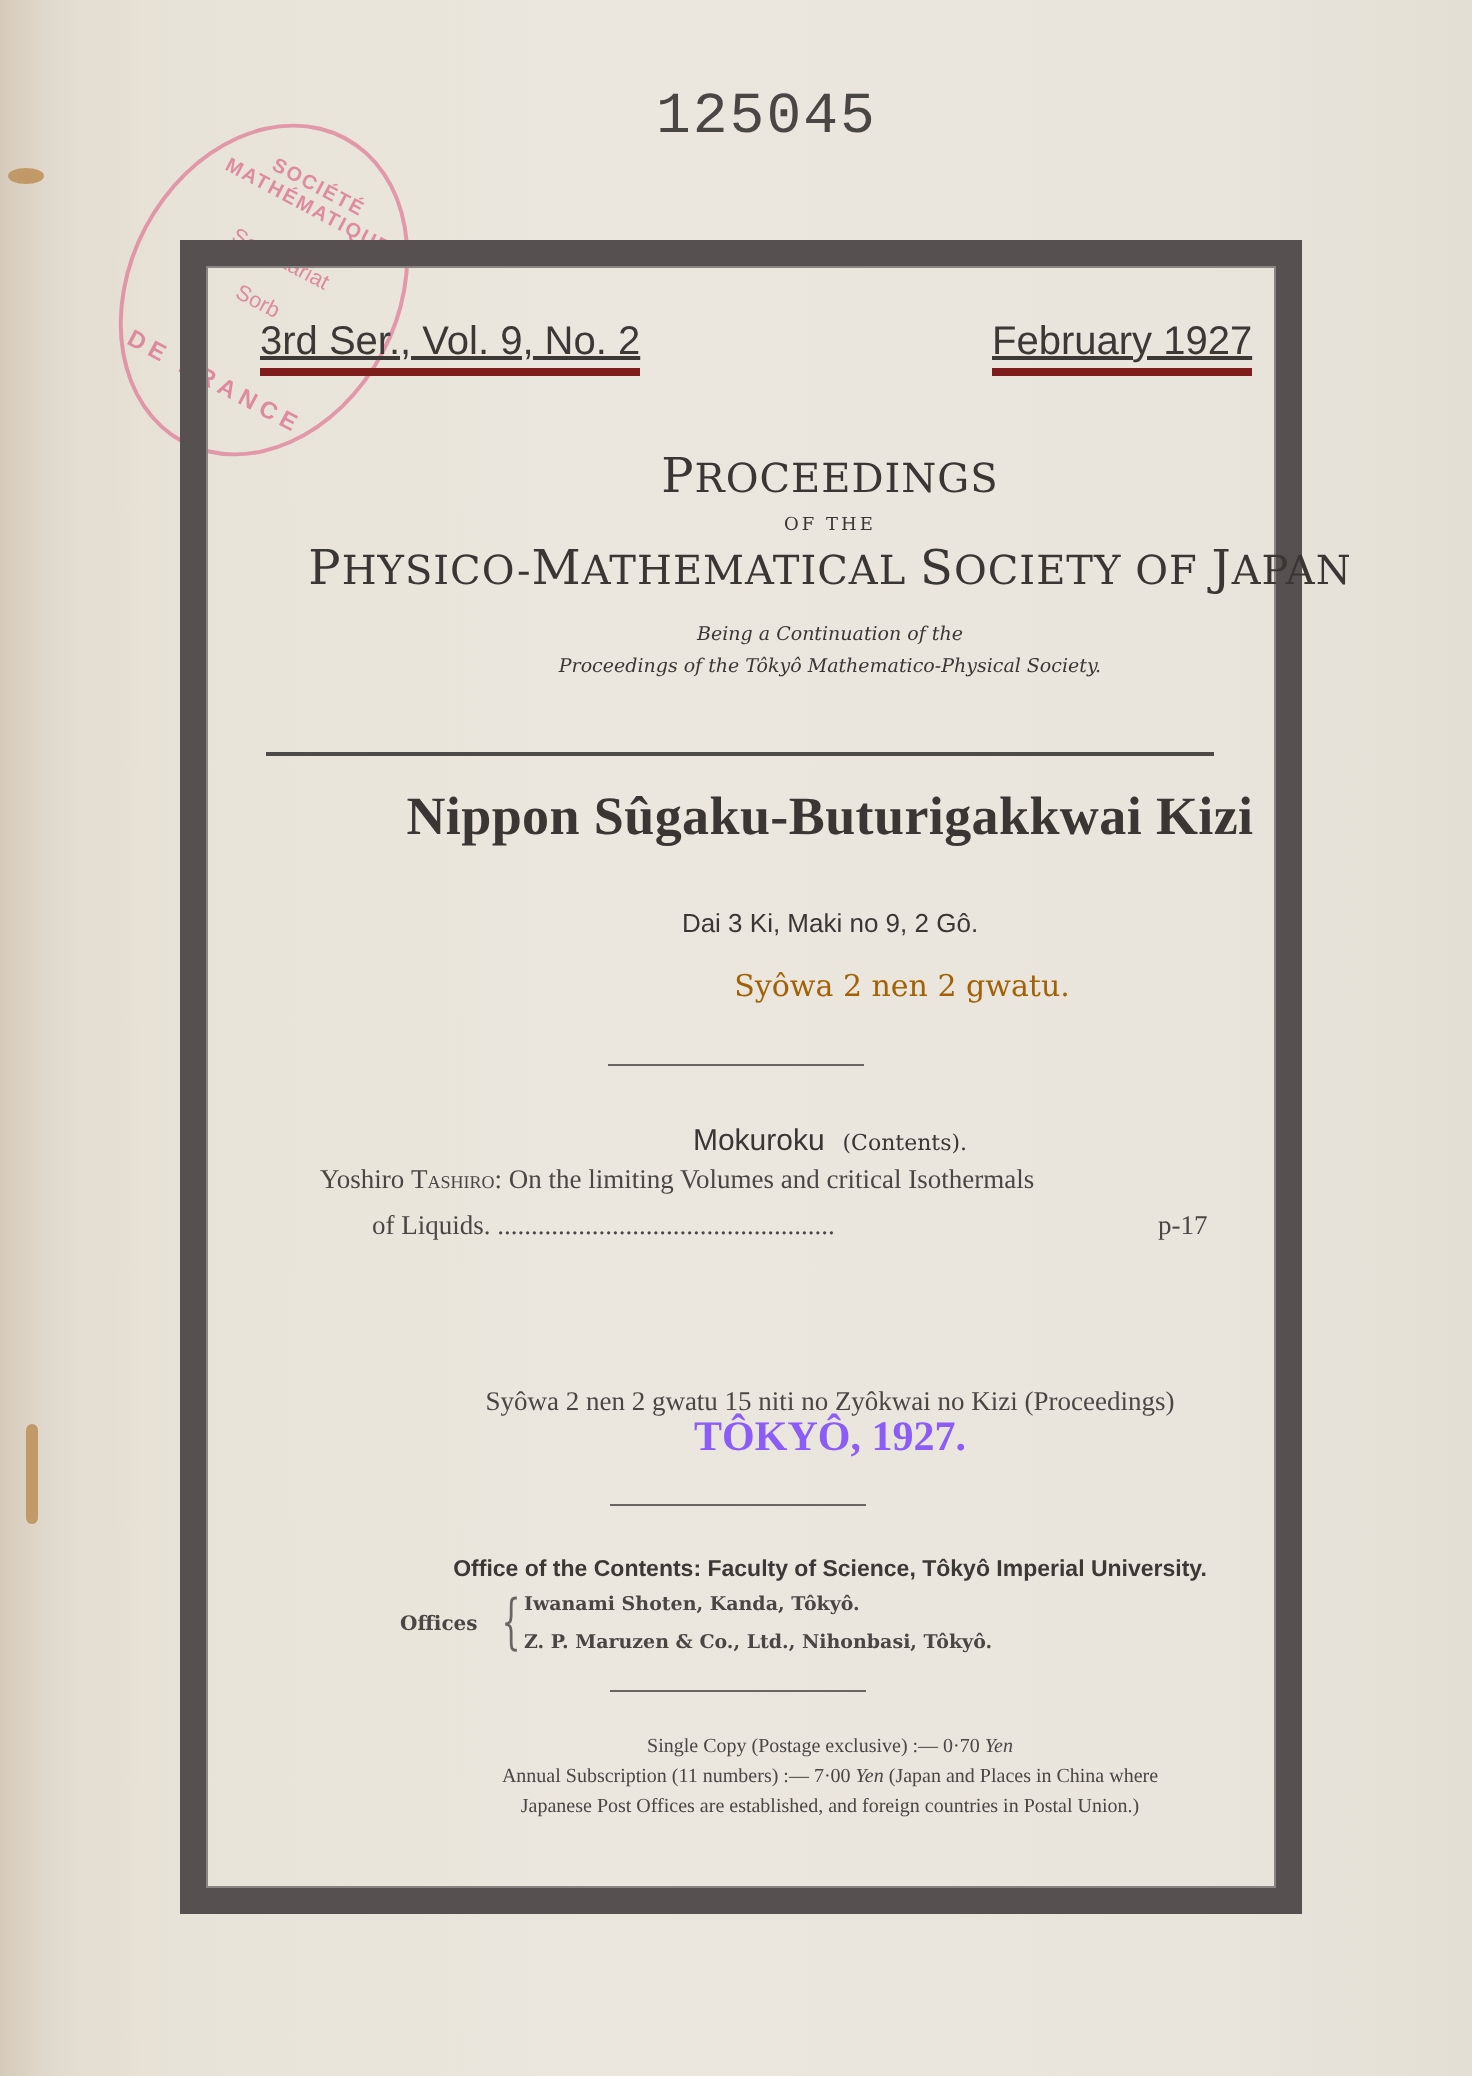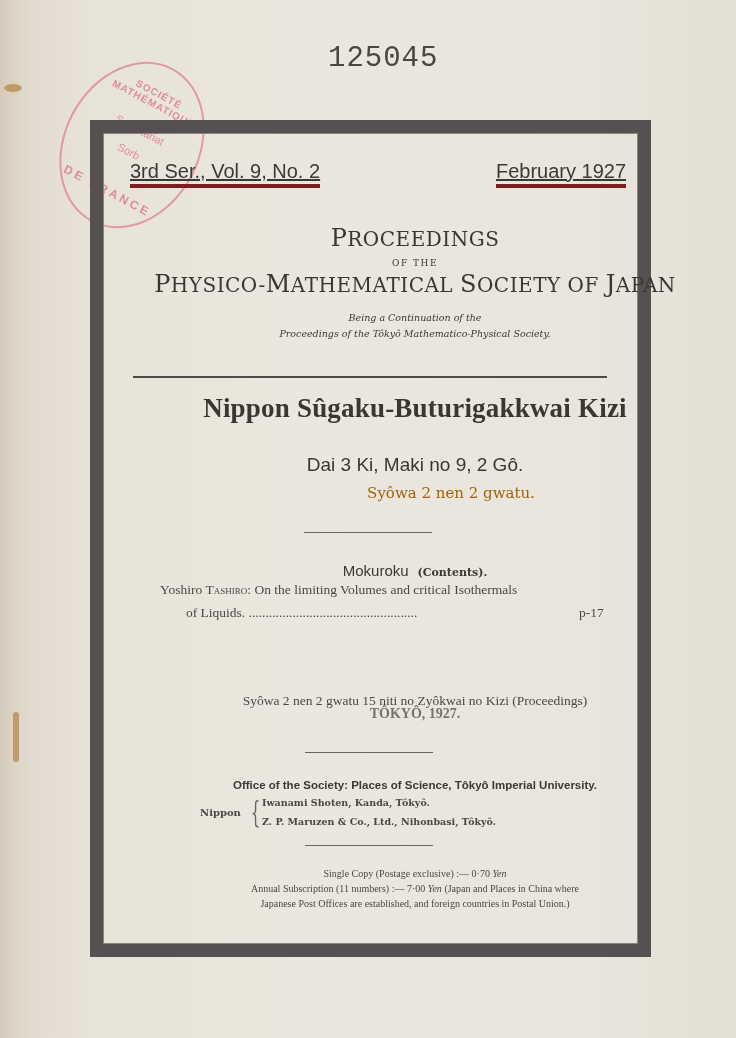--- a/index.html
+++ b/index.html
@@ -40,30 +40,30 @@
   .hdr-left { left:130px; }
   .hdr-right { left:496px; }
   .center { position:absolute; left:103px; width:624px; text-align:center; }
   .sc-big { font-size:20px; letter-spacing:.5px; }
   .sc-big .cap { font-size:24px; }
   .ofthe { font-size:9px; letter-spacing:1.5px; }
   .ital { font-style:italic; font-size:9.5px; }
   .rule { position:absolute; height:2px; background:#4e4a48; }
   .rule-thin { position:absolute; height:1px; background:#6a6562; }
   .kizi { font-family:"Liberation Serif", serif; font-weight:bold; font-size:27px; color:#3a3634; letter-spacing:.2px; }
-  .dai { font-family:"Liberation Sans", sans-serif; font-size:19px; color:#3a3634; }
+  .dai { font-family:"Liberation Sans", sans-serif; font-size:13px; color:#3a3634; }
   .syowa { font-size:15px; color:#a16207;margin-left:36px; }
   .moku { font-size:14px; }
   .moku b { font-family:"Liberation Sans", sans-serif; font-size:15px; font-weight:normal; }
-  .moku span.small { font-size:11px;font-weight:bold; }
+  .moku span.small { font-size:11px; }
   .toc { position:absolute; left:160px; font-family:"Liberation Serif", serif; font-size:13.5px; color:#4a4644; }
   .toc .sc { font-variant:small-caps;text-align:center; }
   .pg { position:absolute; left:579px; font-family:"Liberation Serif", serif; font-size:13.5px; color:#4a4644; }
   .proc { font-family:"Liberation Serif", serif; font-size:13.5px; color:#4a4644;margin-top:31px; }
-  .tokyo { font-family:"Liberation Serif", serif; font-weight:bold; font-size:14px; color:#737373; }
+  .tokyo { font-family:"Liberation Serif", serif; font-weight:bold; font-size:21px; color:#8b5cf6; }
   .office { font-family:"Liberation Sans", sans-serif; font-weight:bold; font-size:11.5px; color:#3c3836; }
   .agents-label { position:absolute; left:200px; top:807px; font-family:"DejaVu Serif", serif; font-weight:bold; font-size:10px; color:#4a4644; }
   .brace { position:absolute; left:246px; top:797px; font-size:30px; font-weight:lighter; color:#6a6562; line-height:30px; transform:scaleX(.5);}
   .agent { position:absolute; left:262px; font-family:"DejaVu Serif", serif; font-weight:bold; font-size:9.5px; color:#4a4644; }
   .price { font-family:"Liberation Serif", serif; font-size:10px; color:#4a4644; line-height:15px; }
   .price i { font-style:italic; }
 </style>
 </head>
 <body>
 
@@ -112,22 +112,22 @@
 </div>
 <div class="toc" style="top:605px;left:186px;">of Liquids. ..................................................</div>
 <div class="pg" style="top:605px;">p-17</div>
 
 <div class="center proc" style="top:662px;">Syôwa 2 nen 2 gwatu 15 niti no Zyôkwai no Kizi (Proceedings)</div>
 
 <div class="center tokyo" style="top:706px;">TÔKYÔ, 1927.</div>
 
 <div class="rule-thin" style="left:305px;top:752px;width:128px;"></div>
 
-<div class="center office" style="top:779px;">Office of the Society: Places of Science, Tôkyô Imperial University.</div>
-<div class="agents-label">Nippon</div>
+<div class="center office" style="top:779px;">Office of the Contents: Faculty of Science, Tôkyô Imperial University.</div>
+<div class="agents-label">Offices</div>
 <div class="brace">{</div>
 <div class="agent" style="top:797px;">Iwanami Shoten, Kanda, Tôkyô.</div>
 <div class="agent" style="top:816px;">Z. P. Maruzen &amp; Co., Ltd., Nihonbasi, Tôkyô.</div>
 
 <div class="rule-thin" style="left:305px;top:845px;width:128px;"></div>
 
 <div class="center price" style="top:866px;">
   <span>Single Copy (Postage exclusive) :— 0·70</span> <i>Yen</i>
 </div>
 <div class="center price" style="top:881px;">

